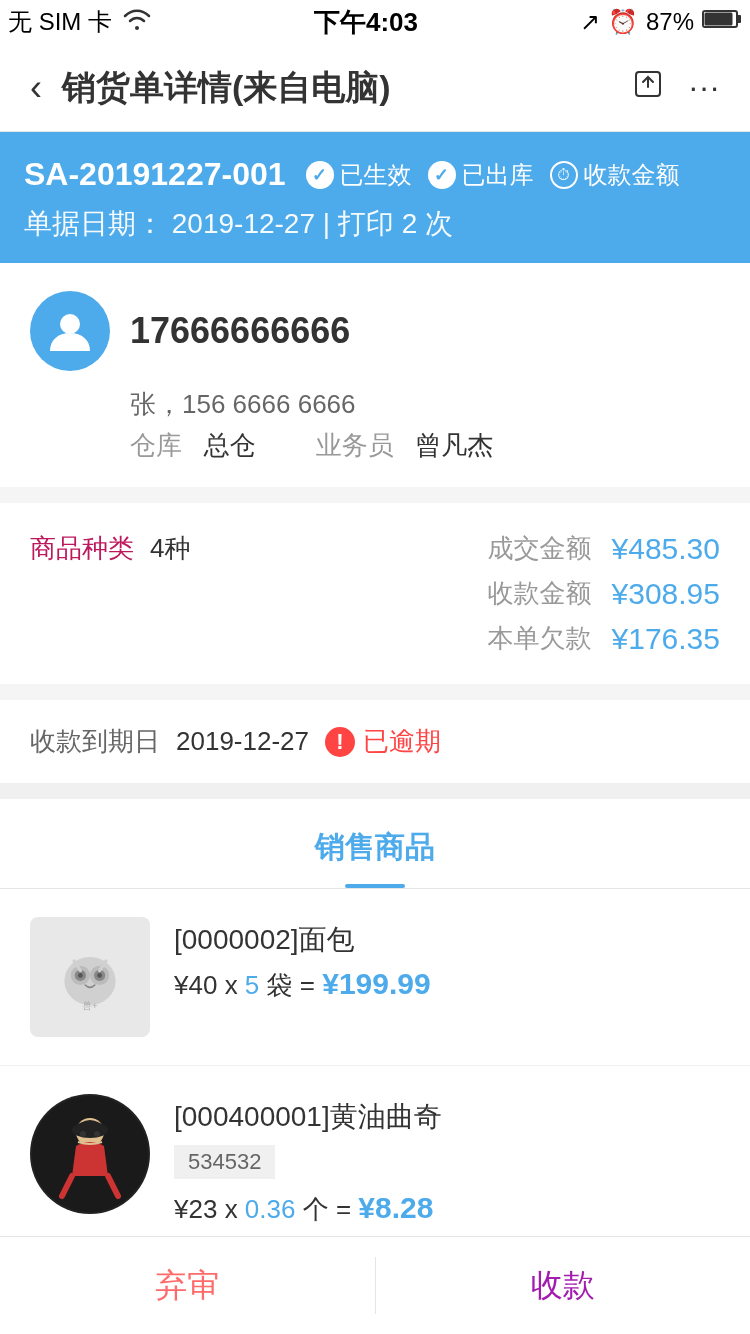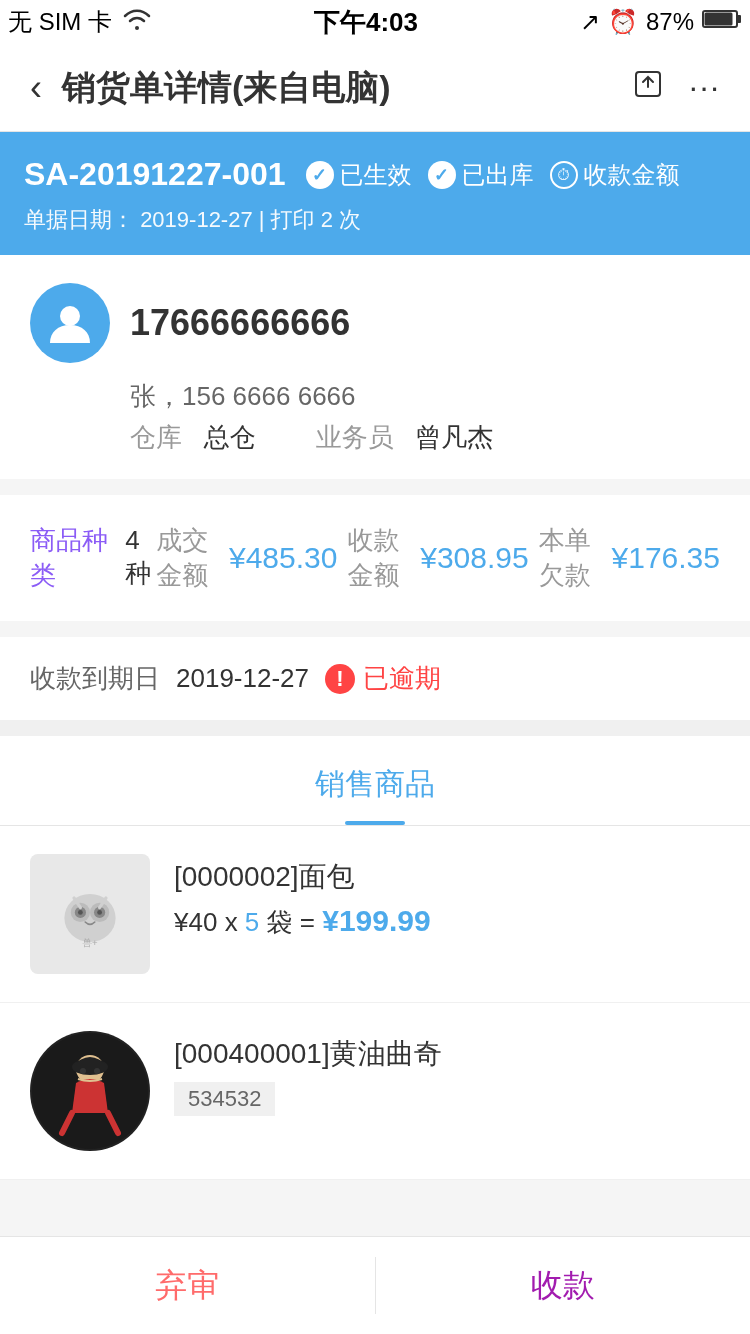--- a/index.html
+++ b/index.html
@@ -106,21 +106,21 @@
       height: 28px;
       border: 2px solid #fff;
       border-radius: 50%;
       display: flex;
       align-items: center;
       justify-content: center;
       color: #fff;
       font-size: 16px;
     }
     .header-date {
-      font-size: 22px;
+      font-size: 28px;
       color: #fff;
       opacity: 0.95;
     }
 
     
     .customer-section {
       background: #fff;
       padding: 28px 30px 24px;
       margin-bottom: 16px;
     }
@@ -170,25 +170,25 @@
       display: flex;
       justify-content: space-between;
       align-items: flex-start;
     }
     .stats-left {
       display: flex;
       gap: 16px;
       align-items: center;
       font-size: 26px;
     }
-    .stats-label { color: #8b5cf6; font-family: Liberation Serif, serif; }
+    .stats-label { color: #be185d; font-family: Liberation Serif, serif; }
     .stats-value { color: #333; font-weight: 500; }
     .stats-right {
       display: flex;
-      flex-direction: row;
+      flex-direction: column;
       align-items: flex-end;
       gap: 10px;
     }
     .stats-row {
       display: flex;
       gap: 20px;
       align-items: center;
       font-size: 26px;
     }
     .stats-row-label { color: #999; }
@@ -242,20 +242,21 @@
       flex: 1;
       text-align: center;
       padding: 28px 0 20px;
       font-size: 30px;
       color: #999;
       position: relative;
       cursor: pointer;
     }
     .tab.active {
       color: #4DAAEB;
+      font-weight: bold;
     }
     .tab.active::after {
       content: '';
       position: absolute;
       bottom: 0;
       left: 50%;
       transform: translateX(-50%);
       width: 60px;
       height: 4px;
       background: #4DAAEB;
@@ -528,20 +529,28 @@
         <circle cx="67" cy="40" r="3" fill="#333"></circle>
 
         <path d="M48 48 q12 4 24 0" stroke="#e0c090" stroke-width="2" fill="none"></path>
       </svg>
     </div>
     <div class="product-info">
       <div class="product-name">
         <span>[000400001]</span><span>黄油曲奇</span>
       </div>
       <div class="product-sku-badge">534532</div>
+      <div class="product-price-row">
+        <span>¥23</span>
+        <span> x </span>
+        <span class="price-blue">0.36</span>
+        <span>个</span>
+        <span> = </span>
+        <span class="price-total">¥8.28</span>
+      </div>
     </div>
   </div>
 
 </div>
 
 <div class="bottom-space"></div>
 
 <div class="bottom-bar">
   <div class="bottom-btn bottom-btn-reject">
     <span>弃审</span>

